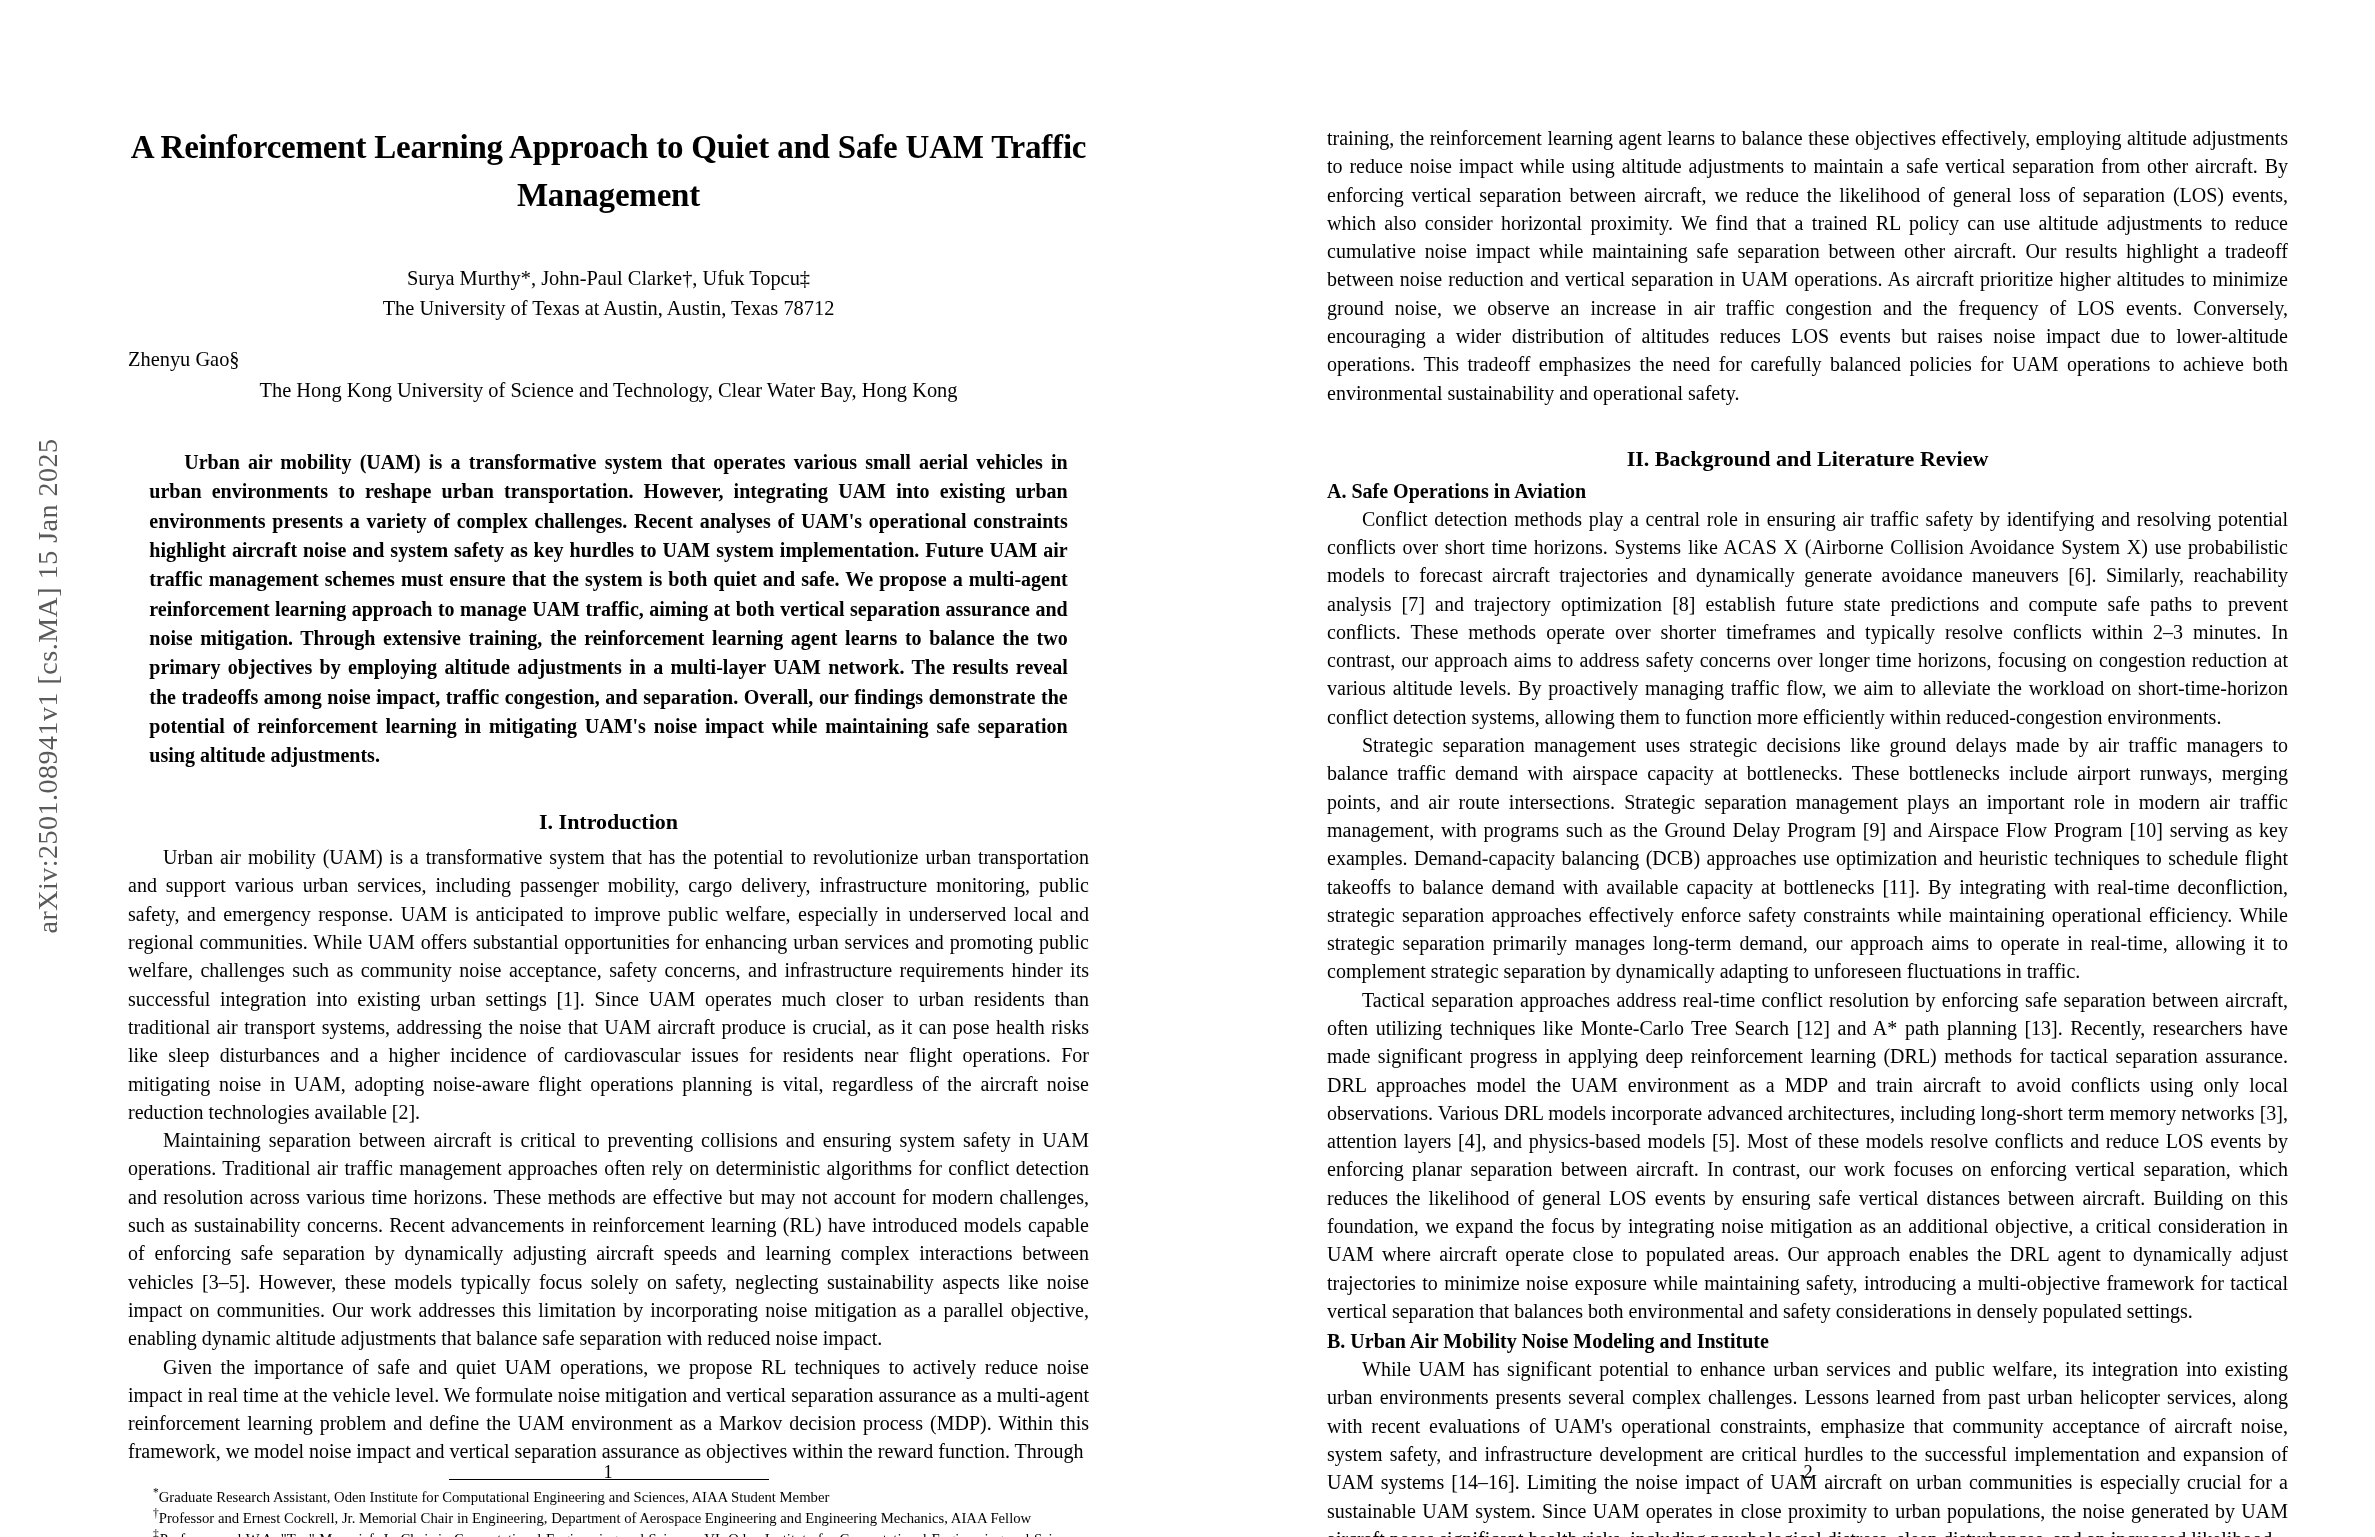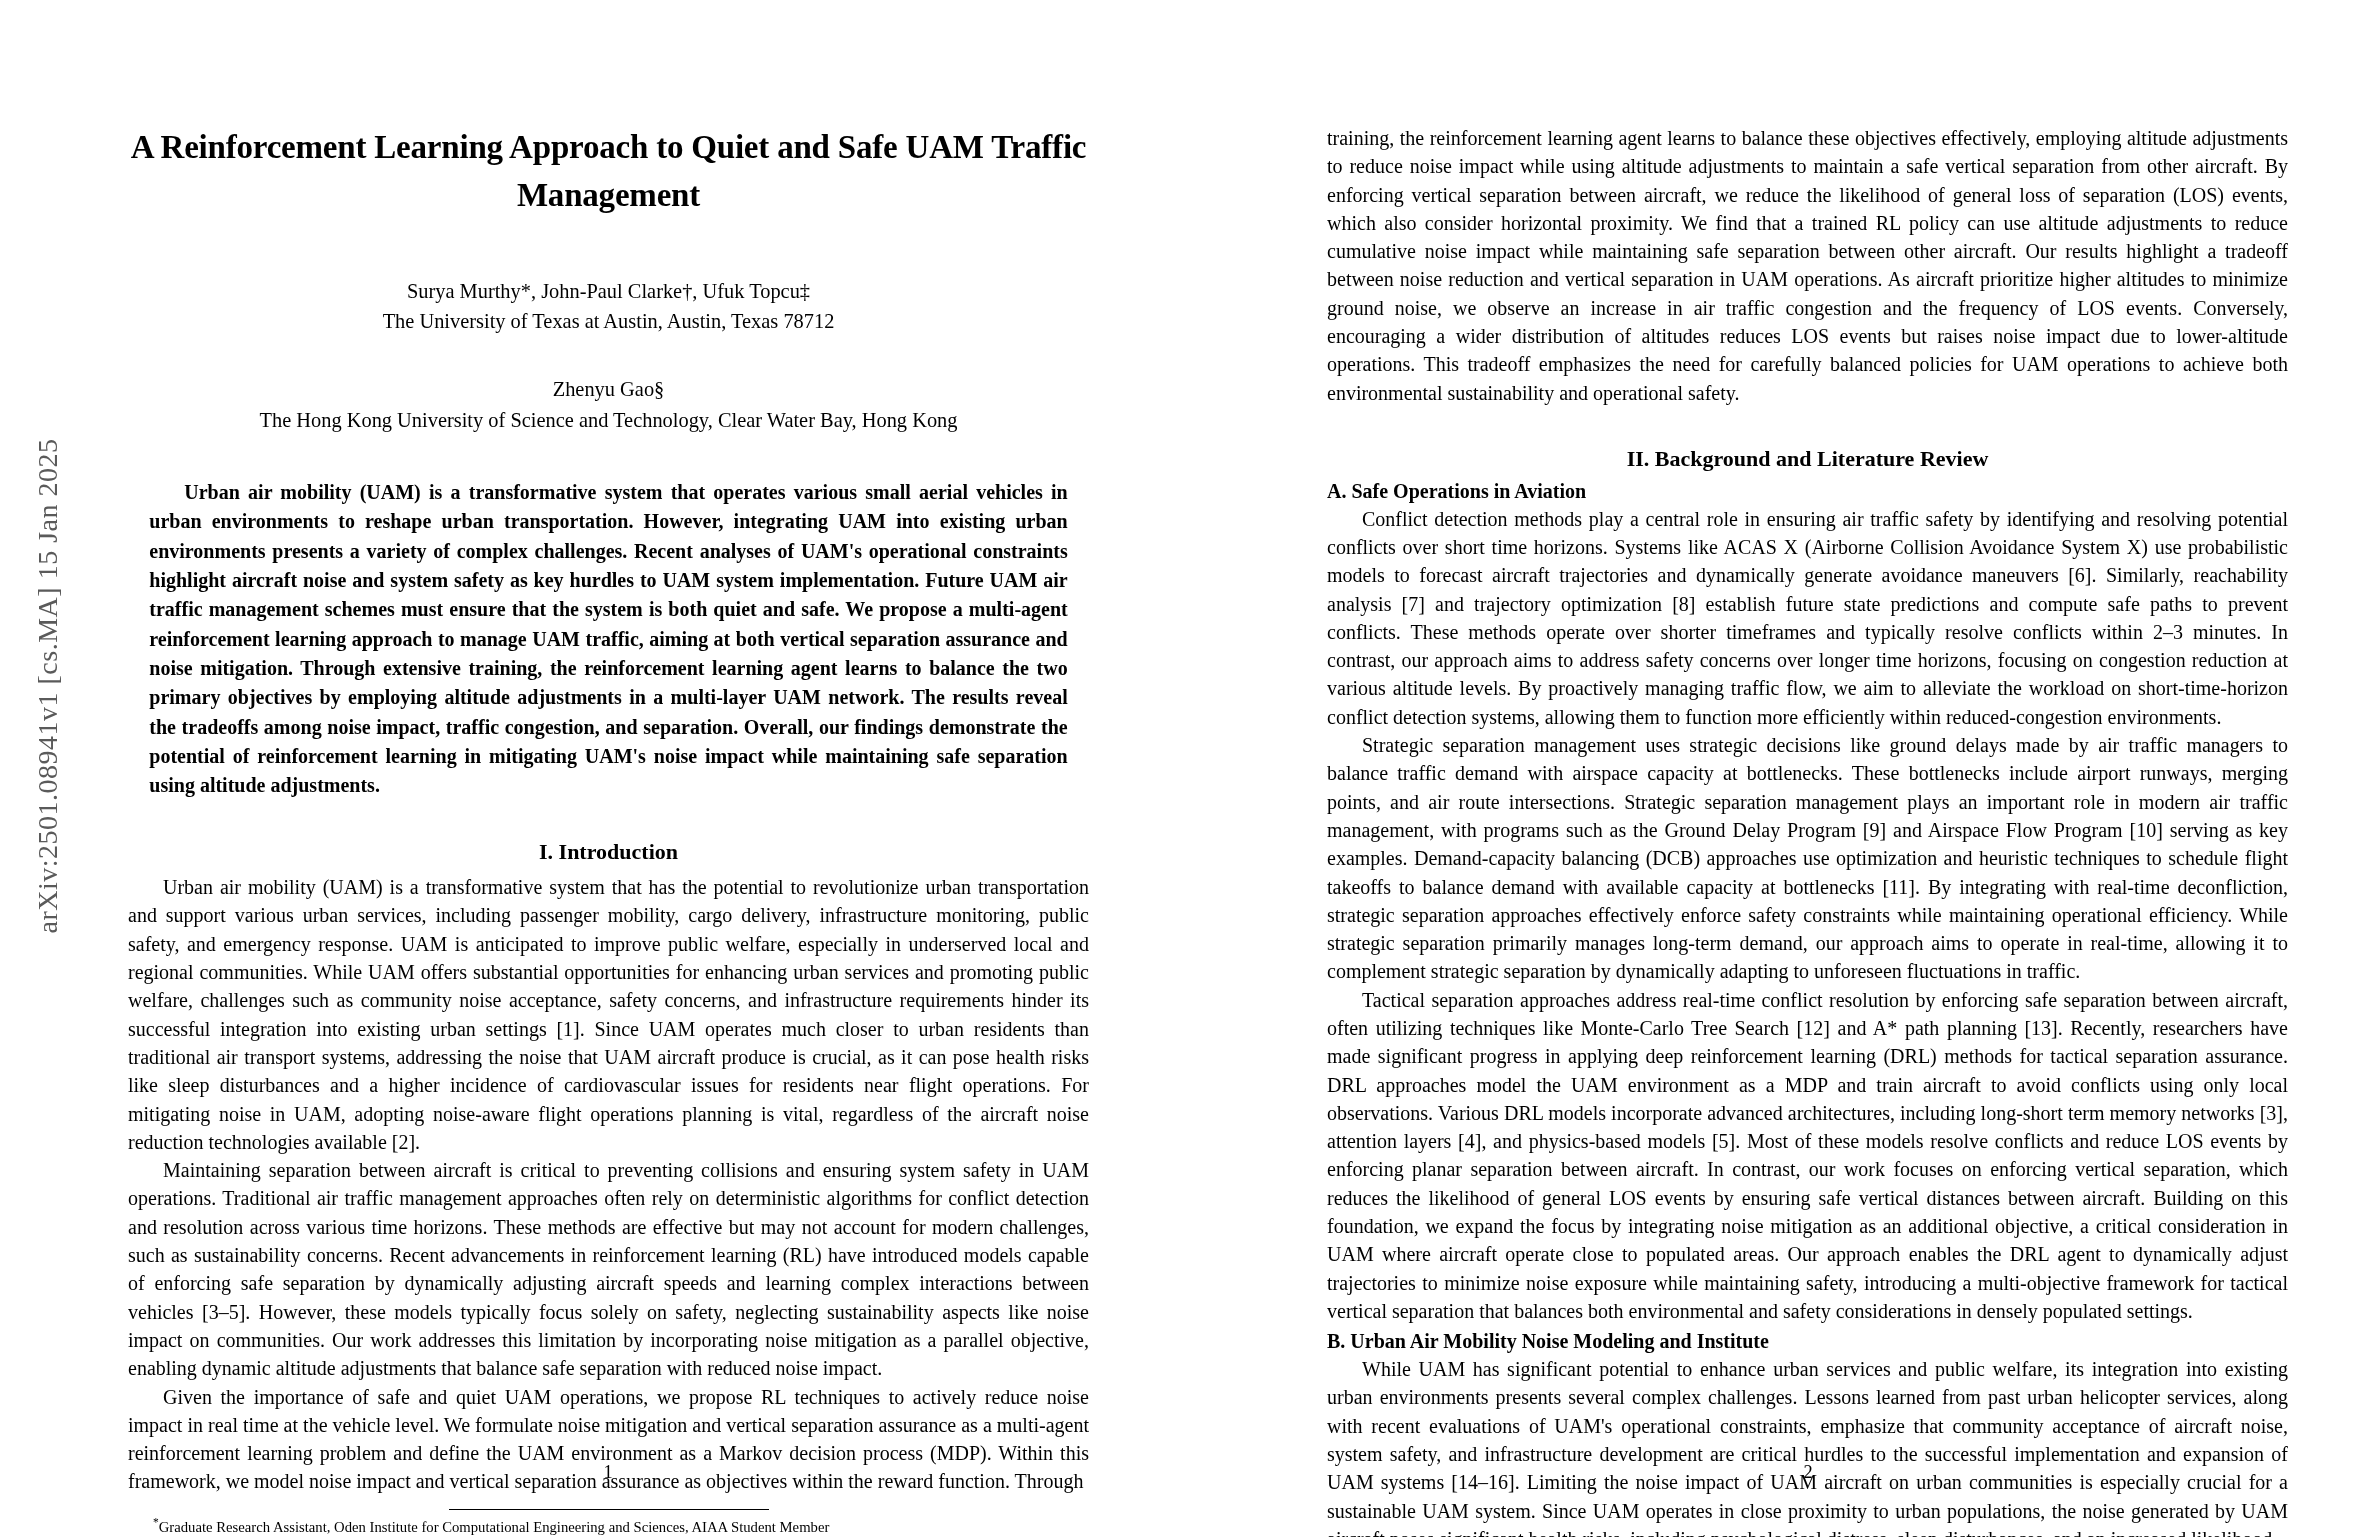--- a/index.html
+++ b/index.html
@@ -46,33 +46,33 @@
   .title {
     margin: 124px 0 0 0;
     font-size: 33px;
     font-weight: bold;
     text-align: center;
     line-height: 1.45;
     letter-spacing: -0.2px;
   }
 
   .authors {
-    margin-top: 56px;
+    margin-top: 43px;
     text-align: center;
     font-size: 20.4px;
     line-height: 1.5;
   }
   .affil {
     text-align: center;
     font-size: 20.4px;
     line-height: 1.5;
   }
   .authors2 {
-    margin-top: 37px;
-    text-align: center;
+    margin-top: 20px;
+    text-align: left;
     font-size: 20.4px;
     line-height: 1.5;
   }
 
   .abstract {
     margin-top: 43px;
     margin-left: 21.3px;
     margin-right: 21.3px;
     font-size: 20px;
     font-weight: bold;

